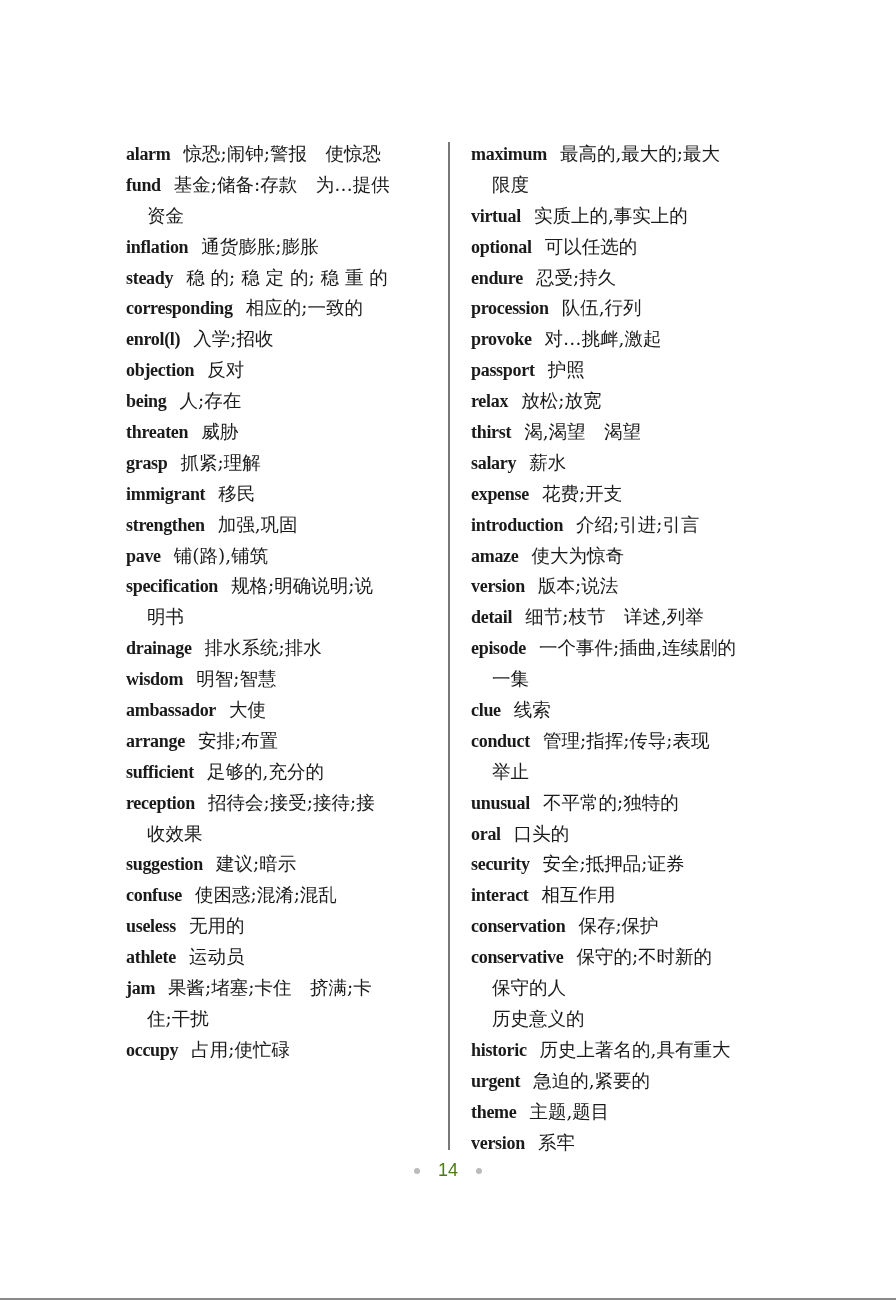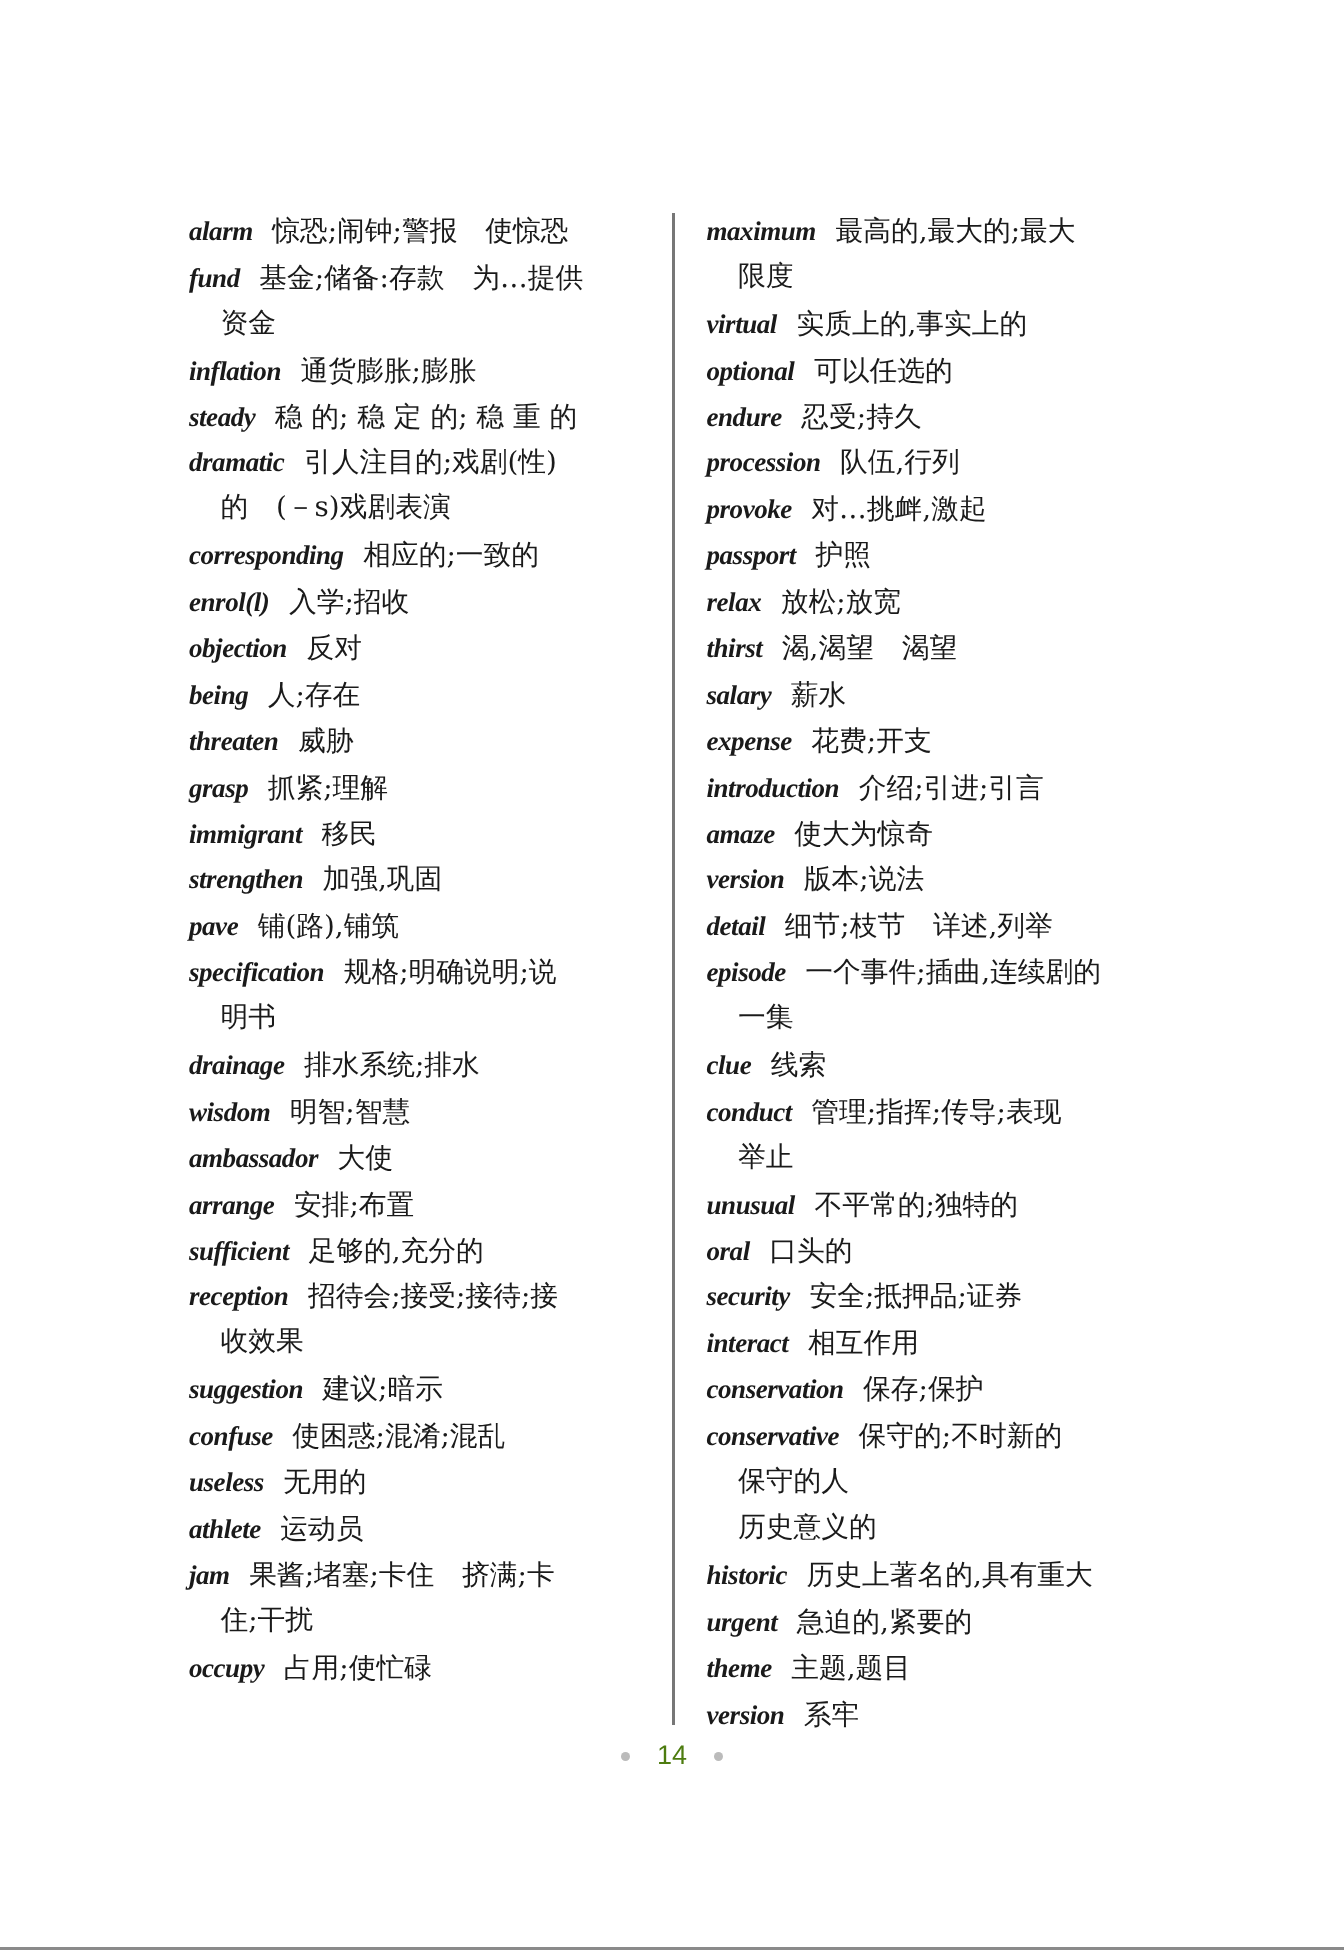--- a/index.html
+++ b/index.html
@@ -7,21 +7,21 @@
          font-family: "Liberation Serif", "DejaVu Serif", serif; color: #1a1a1a; }
   .page { position: absolute; left: 0; top: 0; width: 896px; height: 1298px; background: #fff; }
   .bottom-edge { position: absolute; left: 0; bottom: 0; width: 896px; height: 2px; background: #8a8a8a; }
   .col { position: absolute; top: 139px; }
   .col.left { left: 126px; width: 306px; }
   .col.right { left: 471px; width: 306px; }
   .divider { position: absolute; left: 448px; top: 142px; width: 2px; height: 1008px; background: #777; }
   .entry { font-size: 19px; line-height: 30.9px; }
   .entry .line { white-space: nowrap; display: block; height: 30.9px; }
   .entry .line.cont { padding-left: 21px; }
-  .word { font-weight: bold; font-size: 18px; letter-spacing: -0.3px; margin-right: 13px; font-style: italic; }
+  .word { font-weight: bold; font-size: 18px; letter-spacing: -0.3px; margin-right: 13px; }
   .def { font-family: "DejaVu Serif", "Liberation Serif", serif; font-size: 18.5px; }
   .footer { position: absolute; top: 1160px; left: 0; width: 896px; text-align: center; }
   .footer .dot { display: inline-block; width: 6px; height: 6px; border-radius: 50%; background: #bbb; vertical-align: middle; margin: 0 14px; }
   .footer .num { font-family: "Liberation Sans", "DejaVu Sans", sans-serif; font-size: 18px; color: #4d7c0f; vertical-align: middle; }
 </style>
 </head>
 <body>
 
 <div class="page">
   <div class="col left" id="col-left">
@@ -30,24 +30,20 @@
       </div>
       <div class="entry">
         <span class="line"><span class="word">fund</span><span class="def">基金;储备:存款　为…提供</span></span>
         <span class="line cont"><span class="def">资金</span></span>
       </div>
       <div class="entry">
         <span class="line"><span class="word">inflation</span><span class="def">通货膨胀;膨胀</span></span>
       </div>
       <div class="entry">
         <span class="line"><span class="word">steady</span><span class="def">稳 的; 稳 定 的; 稳 重 的</span></span>
-      </div>
-      <div class="entry">
-        <span class="line"><span class="word">dramatic</span><span class="def">引人注目的;戏剧(性)</span></span>
-        <span class="line cont"><span class="def">的　(－s)戏剧表演</span></span>
       </div>
       <div class="entry">
         <span class="line"><span class="word">corresponding</span><span class="def">相应的;一致的</span></span>
       </div>
       <div class="entry">
         <span class="line"><span class="word">enrol(l)</span><span class="def">入学;招收</span></span>
       </div>
       <div class="entry">
         <span class="line"><span class="word">objection</span><span class="def">反对</span></span>
       </div>

